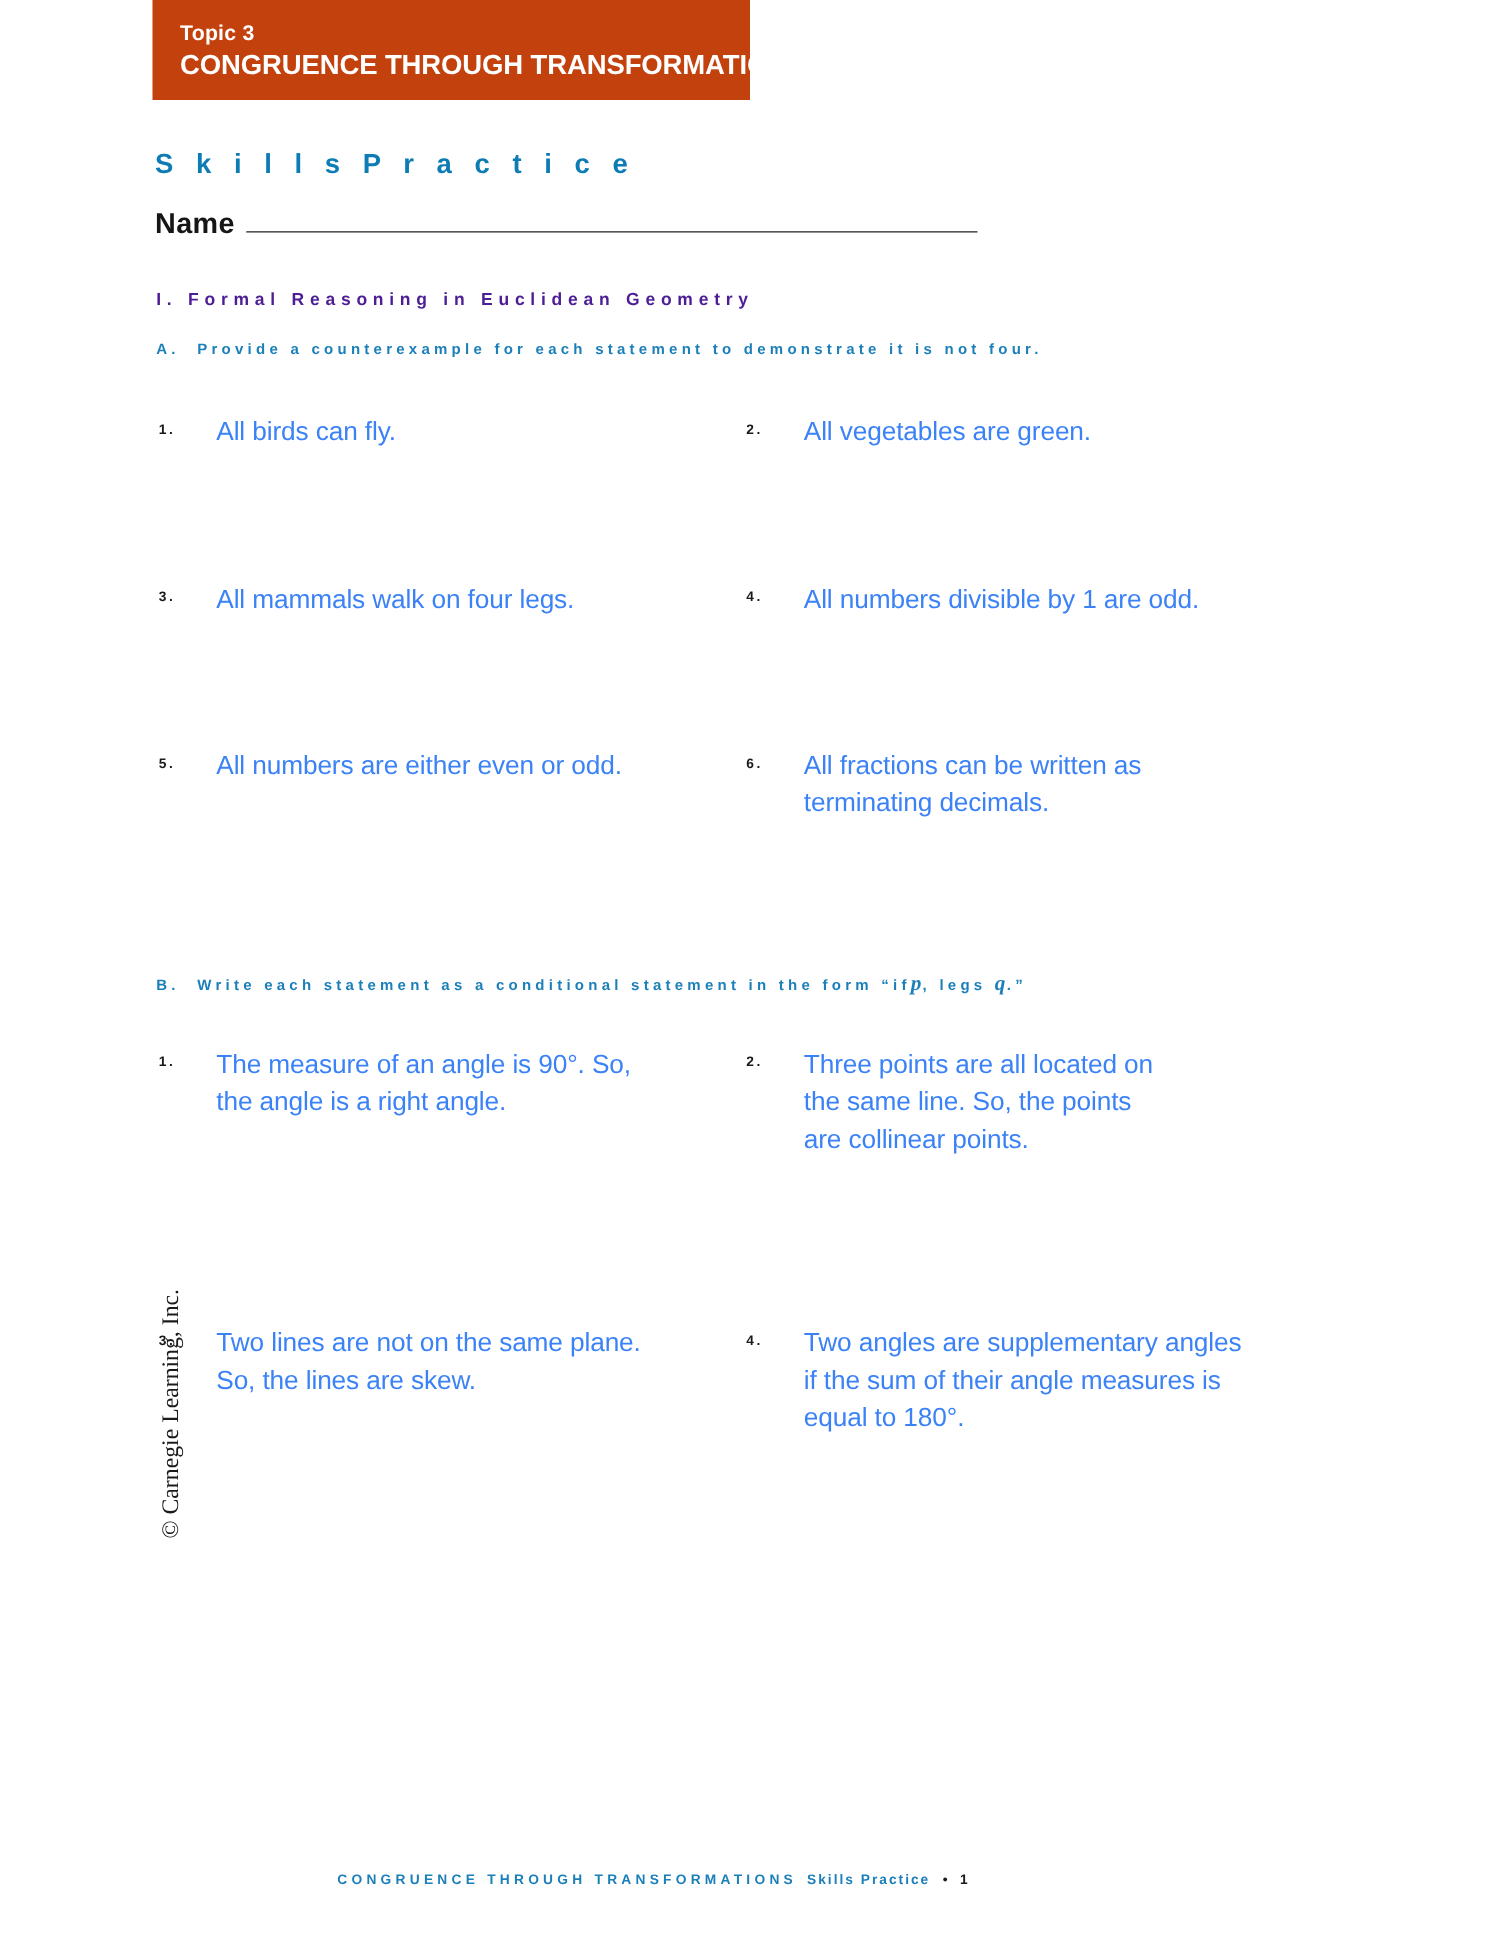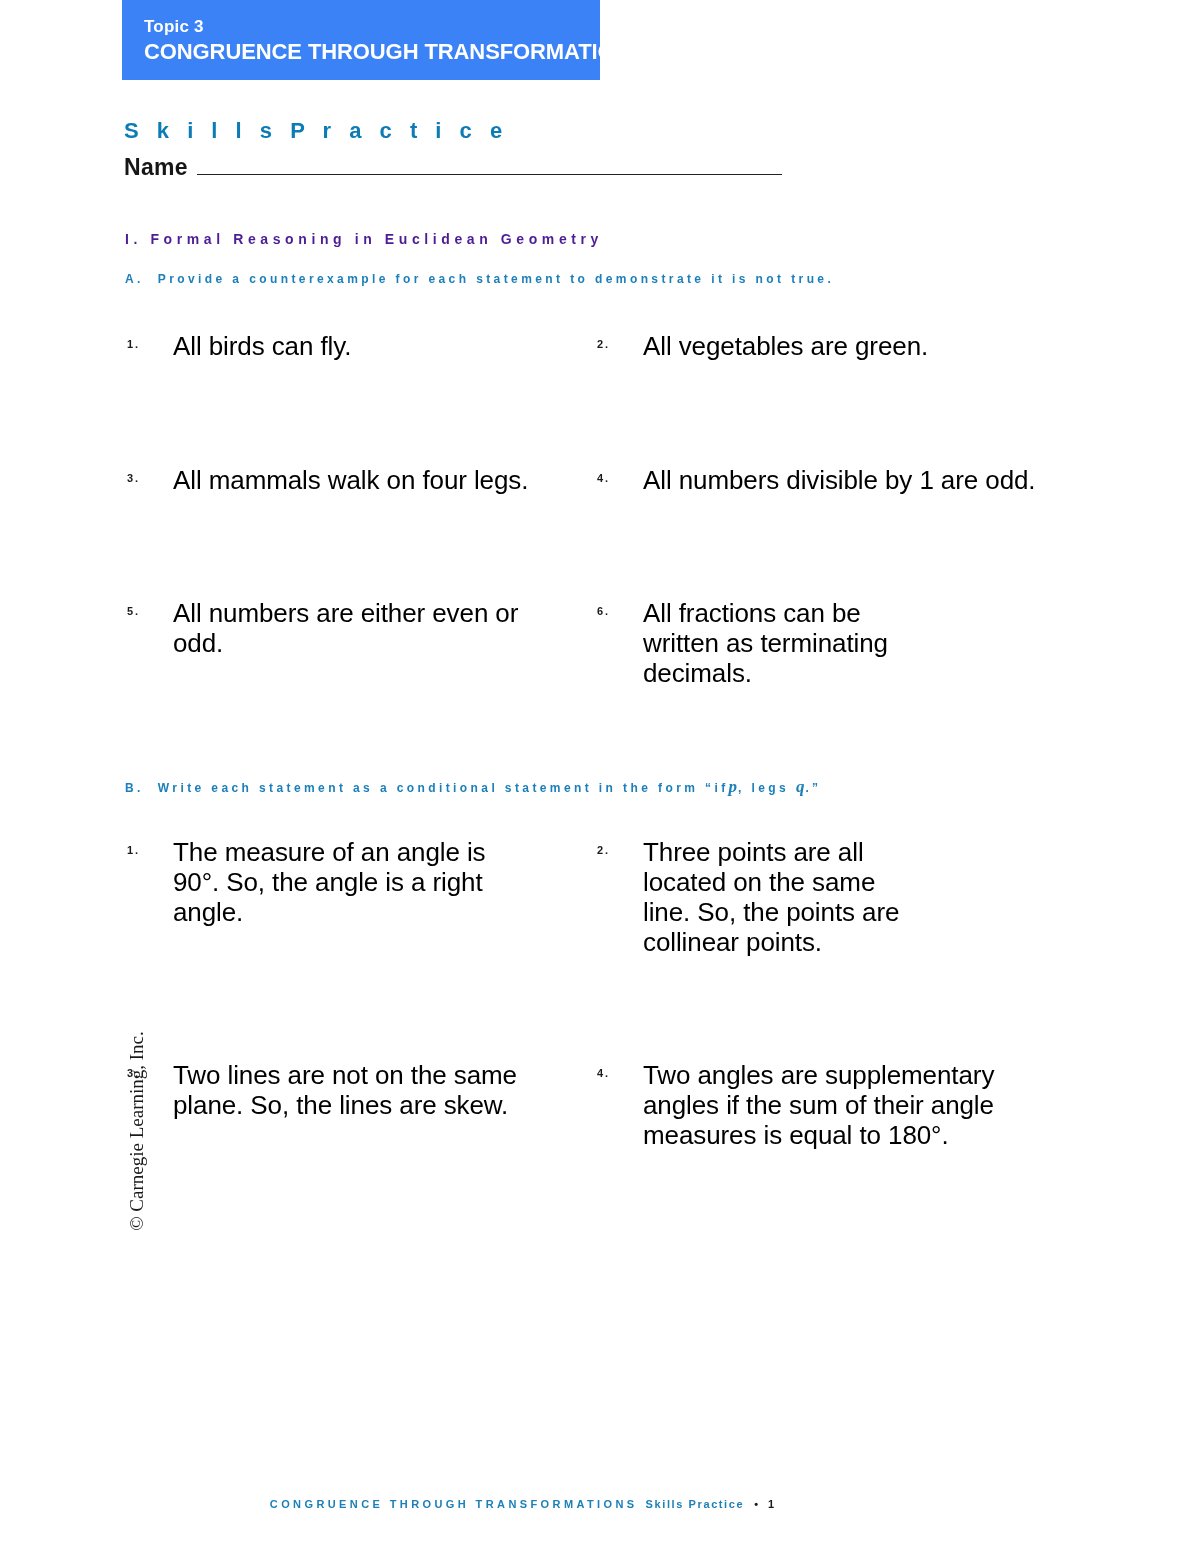--- a/index.html
+++ b/index.html
@@ -16,21 +16,21 @@
     overflow: hidden;
   }
 
   
   .topic-banner {
     position: absolute;
     left: 122px;
     top: 0;
     width: 478px;
     height: 80px;
-    background: #3b82f6;
+    background: #c2410c;
     box-sizing: border-box;
     padding: 16px 0 0 22px;
     color: #ffffff;
   }
   .topic-banner .topic-label {
     font-size: 17px;
     font-weight: 600;
     letter-spacing: 0.2px;
     line-height: 22px;
   }
@@ -50,21 +50,21 @@
     font-size: 22px;
     font-weight: 700;
     color: #0d7cb5;
     letter-spacing: 6px;
   }
 
   
   .namedate {
     position: absolute;
     left: 124px;
-    top: 154px;
+    top: 165px;
     width: 946px;
     height: 32px;
   }
   .namedate .lbl {
     font-size: 23px;
     font-weight: 700;
     color: #161616;
     letter-spacing: 0.3px;
   }
   .namedate .rule {
@@ -117,23 +117,23 @@
   .q .num {
     font-size: 11px;
     font-weight: 700;
     color: #1a1a1a;
     letter-spacing: 2px;
     width: 46px;
     flex: 0 0 46px;
     padding-top: 7px;
   }
   .q .txt {
-    font-size: 26px;
+    font-size: 21px;
     line-height: 30px;
-    color: #000000;
+    color: #3b82f6;
     letter-spacing: -0.1px;
   }
   .col-left  { left: 127px; width: 430px; }
   .col-right { left: 597px; width: 450px; }
 
   
   .copyright {
     position: absolute;
     left: -13px;
     top: 1120px;
@@ -179,21 +179,21 @@
 
 <div class="namedate">
   <div class="nd-name">
     <span class="lbl">Name</span><span class="rule"></span>
   </div>
 </div>
 
 <div class="sec-roman">I. Formal Reasoning in Euclidean Geometry</div>
 
 <div class="sec-letter" id="secA">
-  <span class="sec-mark">A.</span><span class="sec-text">Provide a counterexample for each statement to demonstrate it is not true.</span>
+  <span class="sec-mark">A.</span><span class="sec-text">Provide a counterexample for each statement to demonstrate it is not four.</span>
 </div>
 
 <div class="q col-left" style="top:331px">
   <span class="num">1.</span>
   <span class="txt">All birds can fly.</span>
 </div>
 <div class="q col-right" style="top:331px">
   <span class="num">2.</span>
   <span class="txt">All vegetables are green.</span>
 </div>

